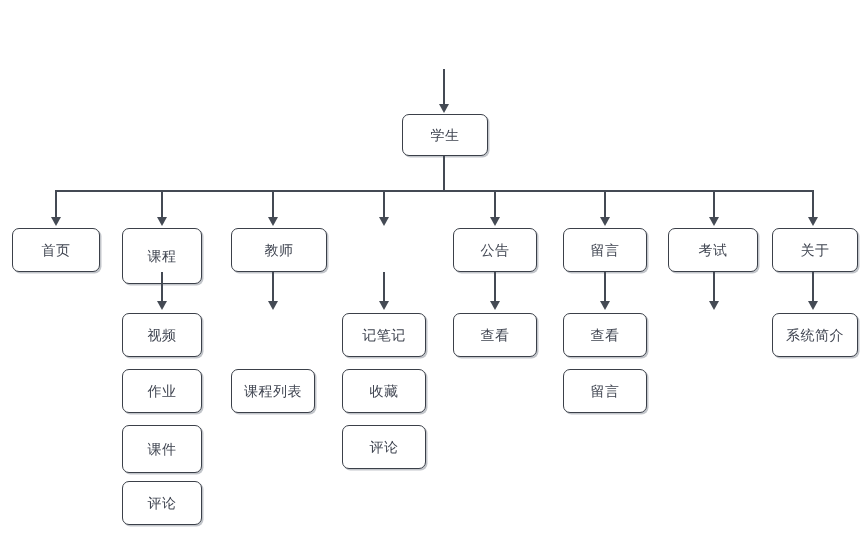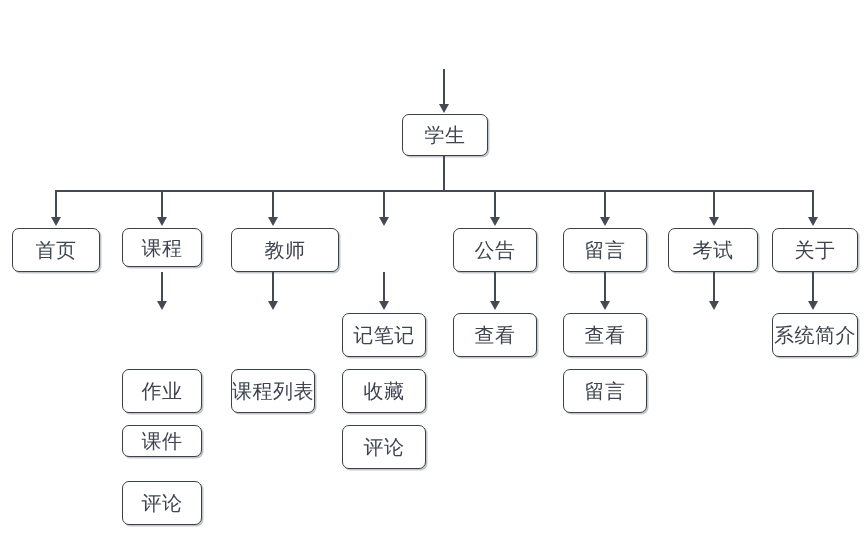--- a/index.html
+++ b/index.html
@@ -18,21 +18,21 @@
     background: #ffffff;
     overflow: hidden;
   }
   .node {
     position: absolute;
     box-sizing: border-box;
     background: #ffffff;
     border: 1.6px solid #3b4049;
     border-radius: 7px;
     color: #3f4450;
-    font-size: 20px;
+    font-size: 14px;
     line-height: 1;
     display: flex;
     align-items: center;
     justify-content: center;
     letter-spacing: 0.5px;
     box-shadow: 1.5px 1.5px 0 rgba(120,126,138,0.45);
     white-space: nowrap;
   }
   .node.root {
     font-size: 14px;
@@ -74,38 +74,41 @@
   <div class="bus" style="left:56px; top:190px; width:758px;"></div>
 
   <div class="edge v" style="left:55px; top:190px; height:28px;"></div>
   <div class="arrow" style="left:50.5px; top:217px;"></div>
   <div class="node" style="left:12px; top:228px; width:88px; height:44px;">
     <span>首页</span>
   </div>
 
   <div class="edge v" style="left:161px; top:190px; height:28px;"></div>
   <div class="arrow" style="left:156.5px; top:217px;"></div>
-  <div class="node" style="left:122px; top:228px; width:80px; height:39px;">
+  <div class="node" style="left:122px; top:228px; width:80px; height:56px;">
     <span>课程</span>
   </div>
   <div class="edge v" style="left:161px; top:272px; height:30px;"></div>
   <div class="arrow" style="left:156.5px; top:301px;"></div>
+  <div class="node" style="left:122px; top:313px; width:80px; height:44px;">
+    <span>视频</span>
+  </div>
   <div class="node" style="left:122px; top:369px; width:80px; height:44px;">
     <span>作业</span>
   </div>
-  <div class="node" style="left:122px; top:425px; width:80px; height:32px;">
+  <div class="node" style="left:122px; top:425px; width:80px; height:48px;">
     <span>课件</span>
   </div>
   <div class="node" style="left:122px; top:481px; width:80px; height:44px;">
     <span>评论</span>
   </div>
 
   <div class="edge v" style="left:272px; top:190px; height:28px;"></div>
   <div class="arrow" style="left:267.5px; top:217px;"></div>
-  <div class="node" style="left:231px; top:228px; width:108px; height:44px;">
+  <div class="node" style="left:231px; top:228px; width:96px; height:44px;">
     <span>教师</span>
   </div>
   <div class="edge v" style="left:272px; top:272px; height:30px;"></div>
   <div class="arrow" style="left:267.5px; top:301px;"></div>
   <div class="node" style="left:231px; top:369px; width:84px; height:44px;">
     <span>课程列表</span>
   </div>
 
   <div class="edge v" style="left:383px; top:190px; height:28px;"></div>
   <div class="arrow" style="left:378.5px; top:217px;"></div>

